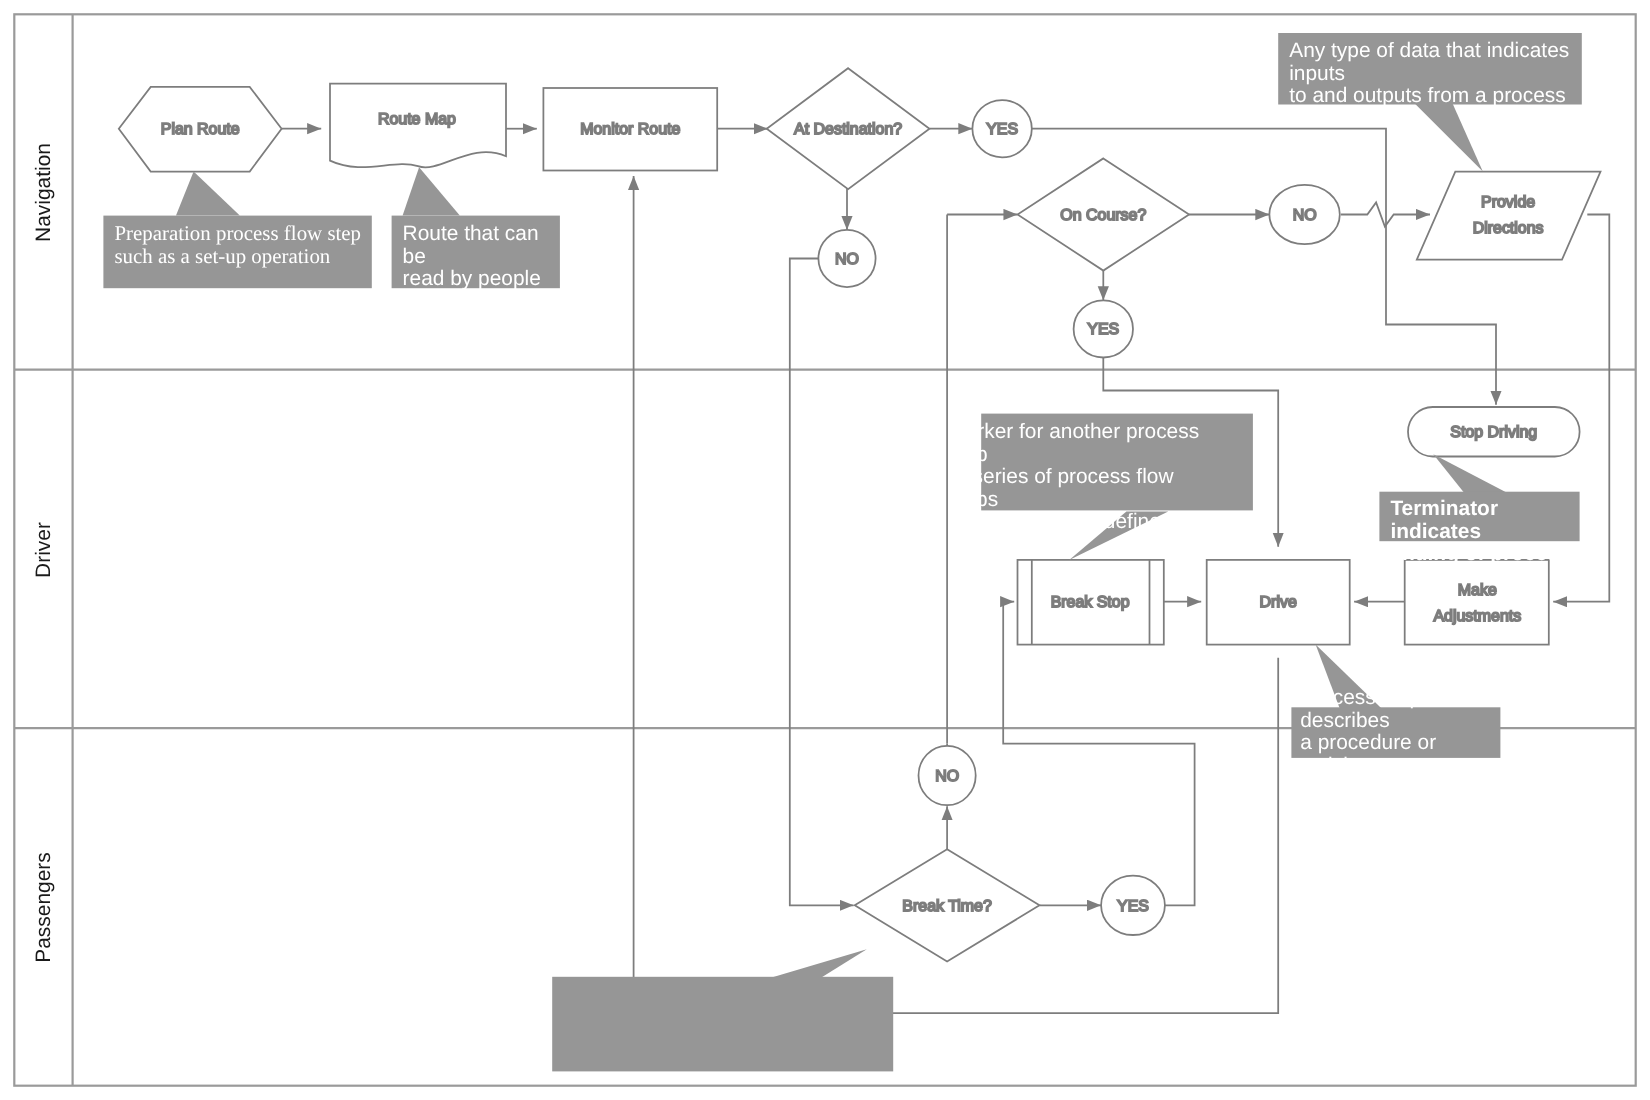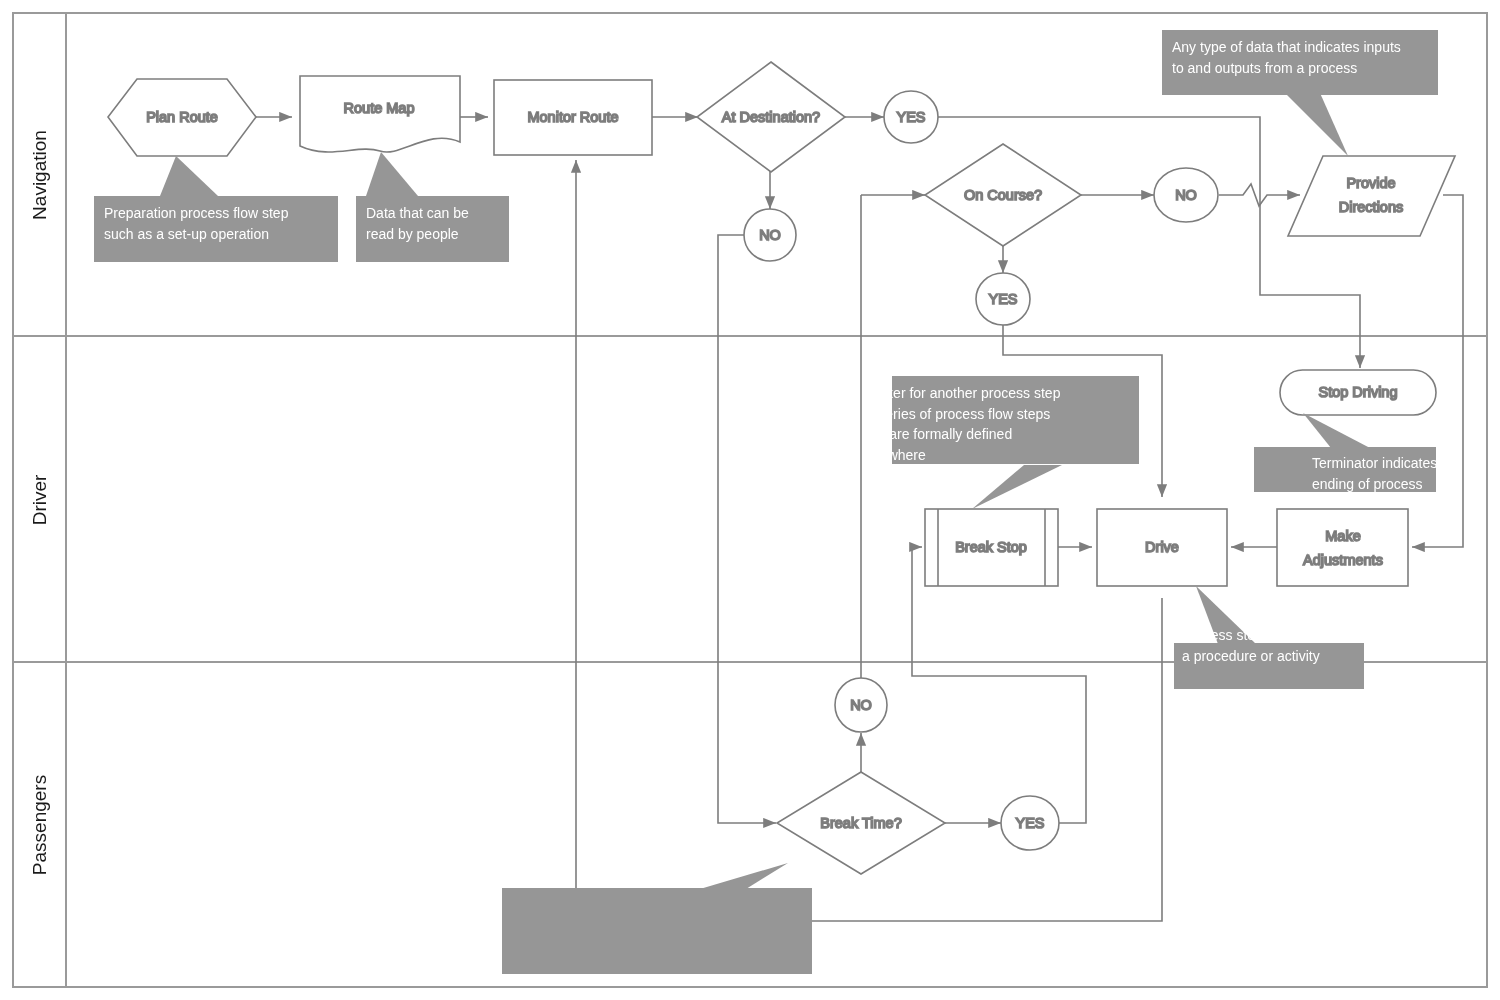--- a/index.html
+++ b/index.html
@@ -25,21 +25,21 @@
   .conn-text{
     font-family:"Liberation Sans",sans-serif;
     font-size:14.5px;
     fill:#1a1a1a;
     text-anchor:middle;
     dominant-baseline:middle;
   }
   .callout-text{
     position:absolute;
     color:#ffffff;
-    font-size:14px;
+    font-size:19px;
     line-height:20.5px;
     font-family:"Liberation Sans",sans-serif;
     white-space:pre-line;
     pointer-events:none;
   }
 </style>
 </head>
 <body>
 
 <div id="root">
@@ -207,31 +207,31 @@
       <rect x="1254" y="447" width="182" height="45"></rect>
 
       <polygon points="1196,586 1256,644 1218,644"></polygon>
       <rect x="1174" y="643" width="190" height="46"></rect>
 
       <polygon points="788,863 746,889 700,889"></polygon>
       <rect x="502" y="888" width="310" height="86"></rect>
     </g>
   </svg>
 
-  <div class="callout-text" style="left:104px;top:203px;width:232px;">Preparation process flow step
+  <div class="callout-text" style="left:104px;top:203px;width:232px;font-family:Liberation Serif, serif;">Preparation process flow step
 such as a set-up operation</div>
-  <div class="callout-text" style="left:366px;top:203px;width:142px;">Data that can be
+  <div class="callout-text" style="left:366px;top:203px;width:142px;">Route that can be
 read by people</div>
   <div class="callout-text" style="left:1172px;top:37px;width:262px;">Any type of data that indicates inputs
 to and outputs from a process</div>
   <div class="callout-text" style="left:862px;top:383px;width:234px;">Marker for another process step
 or series of process flow steps
 that are formally defined
 elsewhere</div>
-  <div class="callout-text" style="left:1312px;top:453px;width:172px;">Terminator indicates
+  <div class="callout-text" style="left:1264px;top:453px;width:172px;font-weight:bold;">Terminator indicates
 ending of process</div>
   <div class="callout-text" style="left:1182px;top:613px;width:180px;margin-top:12px;">Process step describes
 a procedure or activity</div>
 
   <div class="lane-label" style="left:-60px;top:164px;width:200px;transform:rotate(-90deg);">Navigation</div>
   <div class="lane-label" style="left:-60px;top:489px;width:200px;transform:rotate(-90deg);">Driver</div>
   <div class="lane-label" style="left:-60px;top:814px;width:200px;transform:rotate(-90deg);">Passengers</div>
 
 </div>
 

